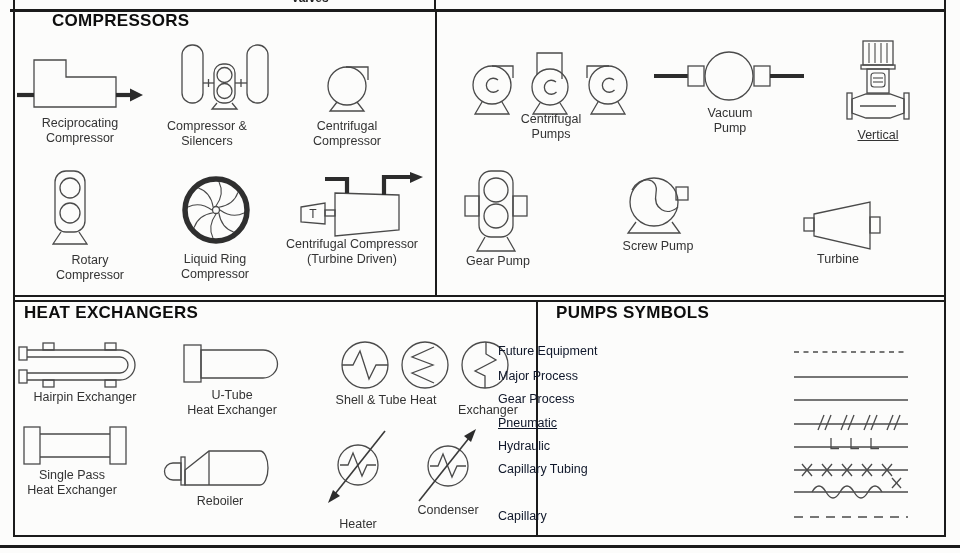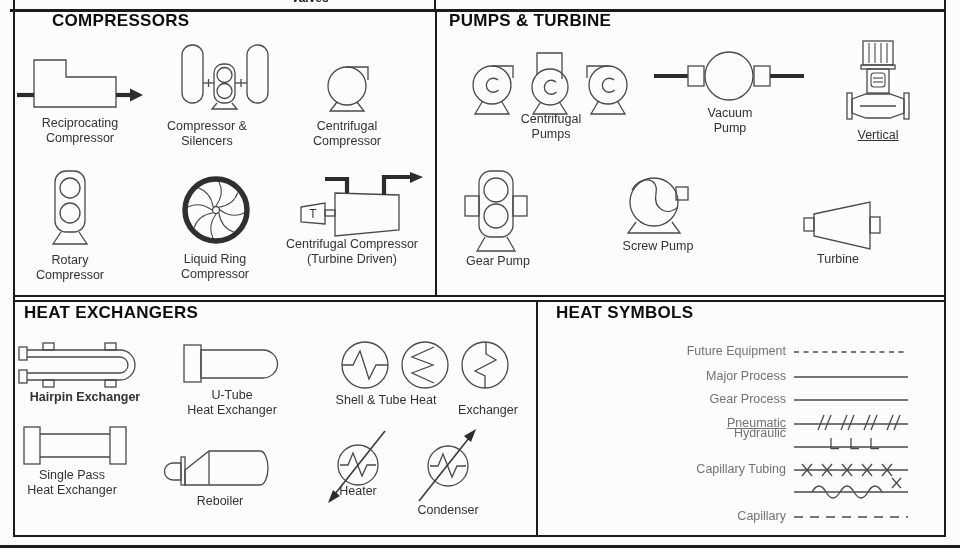--- a/index.html
+++ b/index.html
@@ -10,21 +10,21 @@
   .lbl{position:absolute;font-size:12.5px;line-height:15px;color:#333;text-align:center;white-space:nowrap;}
   .lbl span{display:block;}
   .icon{position:absolute;}
   .o{stroke:#4a4a4a;fill:none;stroke-width:1.3;}
   .o2{stroke:#4a4a4a;fill:none;stroke-width:1.1;}
   .th{stroke:#2c2c2c;fill:none;stroke-width:4.2;}
   .fl{fill:#2c2c2c;stroke:none;}
   .ring{stroke:#2f2f2f;fill:none;stroke-width:5.5;}
   .ar{stroke:#3a3a3a;fill:none;stroke-width:1.6;}
   .sym-t{fill:#3c3c3c;stroke:none;font-family:"Liberation Sans",sans-serif;font-size:12px;text-anchor:middle;}
-  .ls-lbl{position:absolute;font-size:12.5px;color:#737373;text-align:right;width:288px;left:498px;white-space:nowrap;}
+  .ls-lbl{position:absolute;font-size:12.5px;color:#0f172a;width:288px;left:498px;white-space:nowrap;}
   .cut{position:absolute;overflow:hidden;height:5px;top:0;}
   .cut span{position:relative;top:-9px;display:block;text-align:center;font-size:12px;font-weight:bold;color:#222;}
 </style>
 </head>
 <body>
 
 <div id="stage">
 
   <div class="cut" style="left:262px;width:96px;">
       <span>Valves</span>
@@ -82,21 +82,21 @@
     <span>Centrifugal</span>
       <span>Compressor</span>
   </div>
 
   <svg class="icon" style="left:42px;top:170px;" width="56" height="82" viewBox="0 0 56 82">
     <rect class="o" x="13" y="1" width="30" height="61" rx="11"></rect>
     <circle class="o" cx="28" cy="18" r="10"></circle>
     <circle class="o" cx="28" cy="43" r="10"></circle>
     <path class="o" d="M19,62 L11,74 H45 L37,62"></path>
   </svg>
-  <div class="lbl" style="left:15px;top:253px;width:110px;">
+  <div class="lbl" style="left:15px;top:253px;width:110px;padding-left:20px;">
     <span>Rotary</span>
       <span>Compressor</span>
   </div>
 
   <svg class="icon" style="left:176px;top:170px;" width="80" height="80" viewBox="0 0 80 80">
     <circle class="ring" cx="40" cy="40" r="31"></circle>
     <circle class="o" cx="40" cy="40" r="3.5"></circle>
     <g class="o2">
       <path d="M40,44 C35,51 33,60 37,68"></path>
       <path d="M40,44 C35,51 33,60 37,68" transform="rotate(45 40 40)"></path>
@@ -120,21 +120,20 @@
     <polygon class="o" points="37,21 101,23 101,58 37,64"></polygon>
     <polyline class="th" points="27,7 49,7 49,21"></polyline>
     <polyline class="th" points="86,23 86,5 112,5"></polyline>
     <polygon class="fl" points="112,0 125,5 112,11"></polygon>
   </svg>
   <div class="lbl" style="left:267px;top:237px;width:170px;">
     <span>Centrifugal Compressor</span>
       <span>(Turbine Driven)</span>
   </div>
 
-  <div class="hd" style="left:449px;top:11px;">PUMPS &amp; TURBINE</div>
 
   <svg class="icon" style="left:466px;top:48px;" width="168" height="88" viewBox="0 0 168 88">
     <g>
       <circle class="o" cx="26" cy="37" r="19"></circle>
       <path class="o" d="M26,18 H47 V30"></path>
       <path class="o" d="M32,32 A7,7 0 1 0 32.5,42"></path>
       <path class="o" d="M16,54 L9,66 H43 L36,54"></path>
     </g>
     <g transform="translate(58,0)">
       <circle class="o" cx="26" cy="39" r="18"></circle>
@@ -222,21 +221,21 @@
   <svg class="icon" style="left:18px;top:341px;" width="128" height="50" viewBox="0 0 128 50">
     <rect class="o" x="25" y="2" width="11" height="7"></rect>
       <rect class="o" x="87" y="2" width="11" height="7"></rect>
     <rect class="o" x="25" y="39" width="11" height="7"></rect>
       <rect class="o" x="87" y="39" width="11" height="7"></rect>
     <rect class="o" x="1" y="6" width="8" height="13"></rect>
       <rect class="o" x="1" y="29" width="8" height="13"></rect>
     <path class="o" d="M9,9 H102 A15,15 0 0 1 102,39 H9"></path>
     <path class="o" d="M9,16 H102 A8,8 0 0 1 102,32 H9"></path>
   </svg>
-  <div class="lbl" style="left:10px;top:390px;width:150px;font-weight:bold;">
+  <div class="lbl" style="left:10px;top:390px;width:150px;">
     <span>Hairpin Exchanger</span>
   </div>
 
   <svg class="icon" style="left:178px;top:344px;" width="110" height="40" viewBox="0 0 110 40">
     <rect class="o" x="6" y="1" width="17" height="37"></rect>
     <path class="o" d="M23,6 H85 A14.5,14 0 0 1 85,34 H23 Z"></path>
   </svg>
   <div class="lbl" style="left:167px;top:388px;width:130px;">
     <span>U-Tube</span>
       <span>Heat Exchanger</span>
@@ -281,35 +280,35 @@
   <div class="lbl" style="left:165px;top:494px;width:110px;">
     <span>Reboiler</span>
   </div>
 
   <svg class="icon" style="left:316px;top:418px;" width="84" height="92" viewBox="0 0 84 92">
     <circle class="o" cx="42" cy="47" r="20"></circle>
     <polyline class="o" points="24,47 32,47 37,35 46,58 51,47 60,47"></polyline>
     <line class="ar" x1="69" y1="13" x2="15" y2="81"></line>
     <polygon class="fl" points="12,85 24,78 17,72"></polygon>
   </svg>
-  <div class="lbl" style="left:308px;top:484px;width:100px;">
+  <div class="lbl" style="left:308px;top:517px;width:100px;">
     <span>Heater</span>
   </div>
 
   <svg class="icon" style="left:410px;top:418px;" width="84" height="92" viewBox="0 0 84 92">
     <circle class="o" cx="38" cy="48" r="20"></circle>
     <polyline class="o" points="20,48 28,48 33,36 42,59 47,48 56,48"></polyline>
     <line class="ar" x1="9" y1="83" x2="63" y2="15"></line>
     <polygon class="fl" points="66,11 61,24 54,18"></polygon>
   </svg>
   <div class="lbl" style="left:393px;top:503px;width:110px;text-align:center;">
     <span>Condenser</span>
   </div>
 
-  <div class="hd" style="left:556px;top:303px;">HEAT SYMBOLS</div>
+  <div class="hd" style="left:556px;top:303px;">PUMPS SYMBOLS</div>
 
   <div class="ls-lbl" style="top:344px;">Future Equipment</div>
   <svg class="icon" style="left:794px;top:341px;" width="114" height="22" viewBox="0 0 114 22">
     <line class="o" x1="0" y1="11" x2="114" y2="11" stroke-dasharray="5,4.5" stroke-width="1.5"></line>
   </svg>
 
   <div class="ls-lbl" style="top:369px;">Major Process</div>
   <svg class="icon" style="left:794px;top:366px;" width="114" height="22" viewBox="0 0 114 22">
     <line class="o" x1="0" y1="11" x2="114" y2="11" stroke-width="3.2" stroke="#2c2c2c"></line>
   </svg>
@@ -327,21 +326,21 @@
         <line x1="31" y1="17" x2="37" y2="2"></line>
       <line x1="47" y1="17" x2="53" y2="2"></line>
         <line x1="54" y1="17" x2="60" y2="2"></line>
       <line x1="70" y1="17" x2="76" y2="2"></line>
         <line x1="77" y1="17" x2="83" y2="2"></line>
       <line x1="93" y1="17" x2="99" y2="2"></line>
         <line x1="100" y1="17" x2="106" y2="2"></line>
     </g>
   </svg>
 
-  <div class="ls-lbl" style="top:426px;">Hydraulic</div>
+  <div class="ls-lbl" style="top:439px;">Hydraulic</div>
   <svg class="icon" style="left:794px;top:436px;" width="114" height="22" viewBox="0 0 114 22">
     <line class="o" x1="0" y1="11" x2="114" y2="11" stroke-width="1.4"></line>
     <g class="o" stroke-width="1.5">
       <polyline points="37,2 37,12.5 45,12.5"></polyline>
       <polyline points="57,2 57,12.5 65,12.5"></polyline>
       <polyline points="77,2 77,12.5 85,12.5"></polyline>
     </g>
   </svg>
 
   <div class="ls-lbl" style="top:462px;">Capillary Tubing</div>

